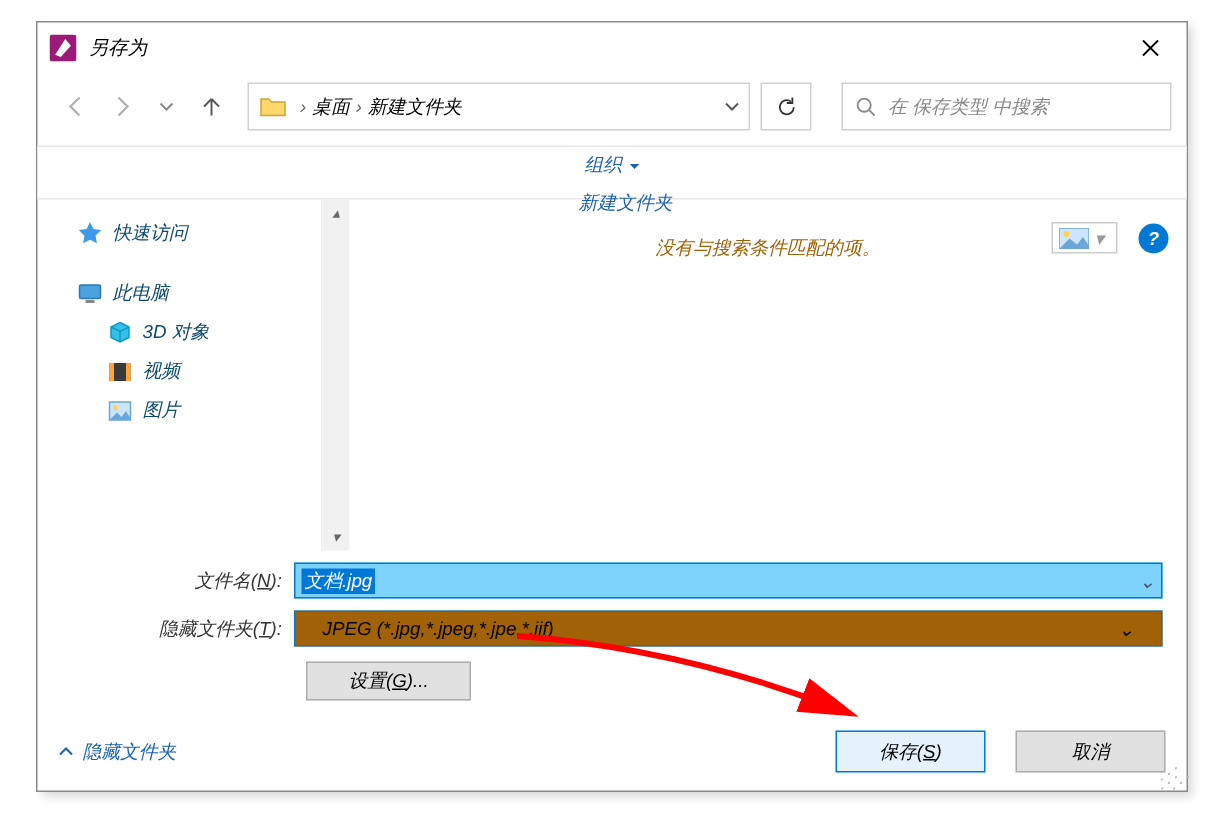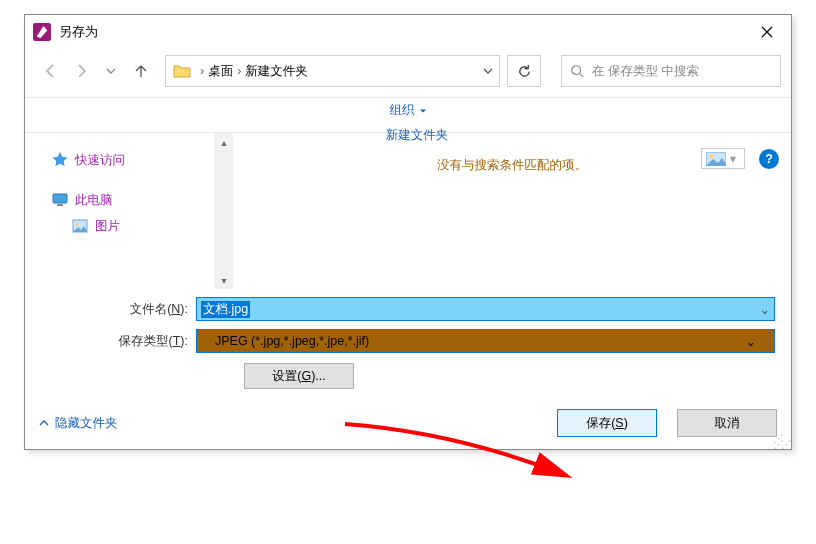--- a/index.html
+++ b/index.html
@@ -1,18 +1,18 @@
 <!DOCTYPE html>
 <html><head>
 <meta charset="utf-8">
 <style>
   * { box-sizing: border-box; }
   html, body { margin:0; padding:0; }
   body { font-family: "Microsoft YaHei", "Segoe UI", Tahoma, sans-serif; font-size:12.5px; background:#fff; width:816px; height:544px; position:relative; }
-  .dlg { position:absolute; left:24px; top:14px; width:768px; height:436px; border:1px solid #8a8a8a; background:#fff; box-shadow:3px 3px 6px rgba(0,0,0,0.15); display:flex; flex-direction:column; }
+  .dlg { position:absolute; left:24px; top:14px; width:768px; height:514px; border:1px solid #8a8a8a; background:#fff; box-shadow:3px 3px 6px rgba(0,0,0,0.15); display:flex; flex-direction:column;font-style:italic; }
 
   .titlebar { height:34px; display:flex; align-items:center; padding-left:8px; }
   .app-icon { width:18px; height:18px; margin-right:8px; }
   .title-text { font-size:13px; color:#000; }
   .tb-close { margin-left:auto; width:48px; height:34px; display:flex; align-items:center; justify-content:center; }
   .tb-close svg{width:12px;height:12px;}
 
   .navrow { display:flex; align-items:center; padding:6px 10px 10px 10px; gap:8px; }
   .nav-arrows { display:flex; align-items:center; gap:10px; padding:0 6px; }
   .nav-btn { width:20px; height:24px; display:flex; align-items:center; justify-content:center; color:#b0b0b0; }
@@ -27,37 +27,37 @@
 
   .toolbar { height:36px; border-top:1px solid #e8e8e8; border-bottom:1px solid #e8e8e8; display:flex; align-items:center; padding:0 12px; background:#fff;flex-direction:column; }
   .tb-link { color:#1a5fb4; padding:4px 6px; display:flex; align-items:center; }
   .tb-link .dd{margin-left:4px;}
   .tb-right{margin-left:auto; display:flex; align-items:center; gap:14px;}
   .view-pick{display:flex; align-items:center; border:0.5px solid #ccc; padding:2px 4px;}
   .help-icn{width:20px;height:20px;border-radius:50%;background:#0078d4;color:#fff;display:flex;align-items:center;justify-content:center;font-weight:bold;}
 
   .middle { flex:1; display:flex; min-height:0; }
   .sidebar { width:190px; border-right:1px solid #f0f0f0; padding-top:14px; overflow:hidden; }
-  .side-item{display:flex;align-items:center;height:26px;padding-left:26px;color:#a21caf;}
+  .side-item{display:flex;align-items:flex-start;height:26px;padding-left:26px;color:#0c4a6e;}
   .side-item.indent{padding-left:46px;}
   .side-item .ic{width:18px;height:18px;margin-right:6px;display:flex;align-items:center;justify-content:center;}
   .si-gap{height:14px;}
   .scroll{ width:18px; background:#f1f1f1; display:flex; flex-direction:column; align-items:center;}
   .scroll .arr{height:18px;width:100%;display:flex;align-items:center;justify-content:center;color:#666;font-size:10px;}
   .scroll .track{flex:1;width:100%;}
   .content{flex:1;display:flex;align-items:flex-start;justify-content:center;padding-top:24px;color:#a16207;}
 
   .bottom { border-top:0px solid #eee; padding:8px 16px 8px 16px; display:flex; flex-direction:column;justify-content:flex-end; }
   .frow{display:flex;align-items:center;margin-bottom:8px;}
   .flabel{width:155px;text-align:right;padding-right:8px;color:#333;}
   .finput{flex:1;height:24px;border:1px solid #0078d7;background:#7dd3fc;display:flex;align-items:center;padding:0 4px;position:relative;}
   .sel-text{background:#0078d7;color:#fff;padding:0 2px;}
   .combo{flex:1;height:24px;border:1px solid #0078d7;background:#a16207;display:flex;align-items:center;justify-content:space-between;padding:0 18px;}
   .opt-row{display:flex;padding:2px 0 2px 163px;}
-  .btn-g{min-width:110px;height:26px;border:1px solid #adadad;background:#e1e1e1;display:flex;align-items:center;justify-content:center;margin-left:40px;}
+  .btn-g{min-width:110px;height:26px;border:1px solid #adadad;background:#e1e1e1;display:flex;align-items:center;justify-content:center;}
 
   .footer{margin-top:auto;display:flex;align-items:center;padding:10px 14px 12px 14px;}
   .hide-link{display:flex;align-items:center;gap:6px;color:#1a5fb4;}
   .footer-btns{margin-left:auto;display:flex;gap:20px;}
   .btn{width:100px;height:28px;border:1px solid #adadad;background:#e1e1e1;display:flex;align-items:center;justify-content:center;}
   .btn.primary{border:1px solid #0078d7;background:#e5f1fb;color:#000;}
   .grip{position:absolute;right:2px;bottom:2px;color:#b5b5b5;font-size:11px;letter-spacing:-3px;line-height:6px;pointer-events:none;}
 
   
   .arrow-wrap{position:absolute;left:335px;top:412px;pointer-events:none;}
@@ -174,20 +174,39 @@
             <svg viewBox="0 0 18 18">
               <rect x="2" y="3" width="14" height="9" rx="1" fill="#4aa3df" stroke="#2d78b3"></rect>
               <rect x="6" y="13" width="6" height="2" fill="#888"></rect>
             </svg>
           </span>
         <span>此电脑</span>
       </div>
       <div class="side-item indent">
         <span class="ic">
             <svg viewBox="0 0 18 18">
+              <path d="M9 2l6 3v7l-6 3-6-3V5z" fill="#34c0eb" stroke="#119abf"></path>
+              <path d="M3 5l6 3 6-3M9 8v7" stroke="#119abf" fill="none"></path>
+            </svg>
+          </span>
+        <span>3D 对象</span>
+      </div>
+      <div class="side-item indent">
+        <span class="ic">
+            <svg viewBox="0 0 18 18">
+              <rect x="2" y="3" width="14" height="12" fill="#3a3a3a"></rect>
+              <rect x="2" y="3" width="3" height="12" fill="#ffa538"></rect>
+              <rect x="13" y="3" width="3" height="12" fill="#ffa538"></rect>
+            </svg>
+          </span>
+        <span>视频</span>
+      </div>
+      <div class="side-item indent">
+        <span class="ic">
+            <svg viewBox="0 0 18 18">
               <rect x="2" y="3" width="14" height="12" fill="#cde5ff" stroke="#6aa6d8"></rect>
               <circle cx="6" cy="7" r="1.5" fill="#ffd24a"></circle>
               <path d="M2 15l5-5 3 3 3-4 3 5v1H2z" fill="#6aa6d8"></path>
             </svg>
           </span>
         <span>图片</span>
       </div>
     </div>
     <div class="scroll">
       <div class="arr">▴</div>
@@ -201,21 +220,21 @@
 
   <div class="bottom">
     <div class="frow">
       <div class="flabel"><span>文件名(</span><span class="under">N</span><span>):</span></div>
       <div class="finput">
         <span class="sel-text">文档.jpg</span>
         <span style="margin-left:auto;color:#555">⌄</span>
       </div>
     </div>
     <div class="frow">
-      <div class="flabel"><span>保存类型(</span><span class="under">T</span><span>):</span></div>
+      <div class="flabel"><span>隐藏文件夹(</span><span class="under">T</span><span>):</span></div>
       <div class="combo">
         <span>JPEG (*.jpg,*.jpeg,*.jpe,*.jif)</span>
         <span>⌄</span>
       </div>
     </div>
     <div class="opt-row">
       <div class="btn-g">
           <span>设置(</span>
           <span class="under">G</span>
           <span>)...</span>

